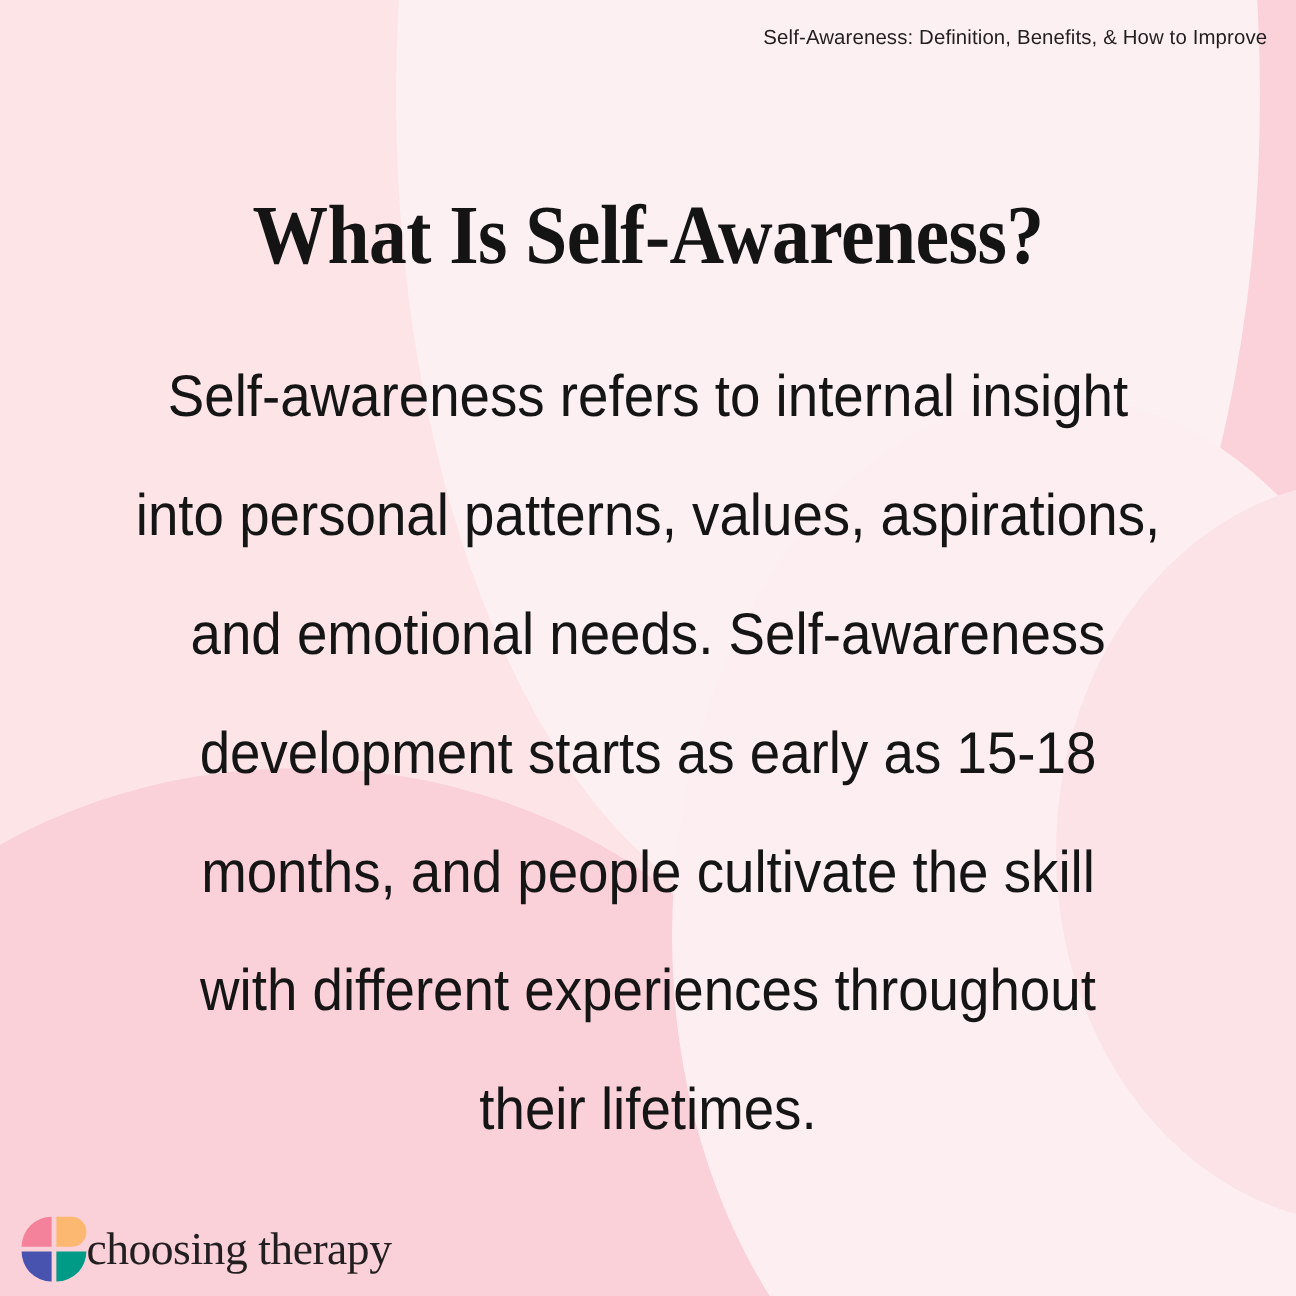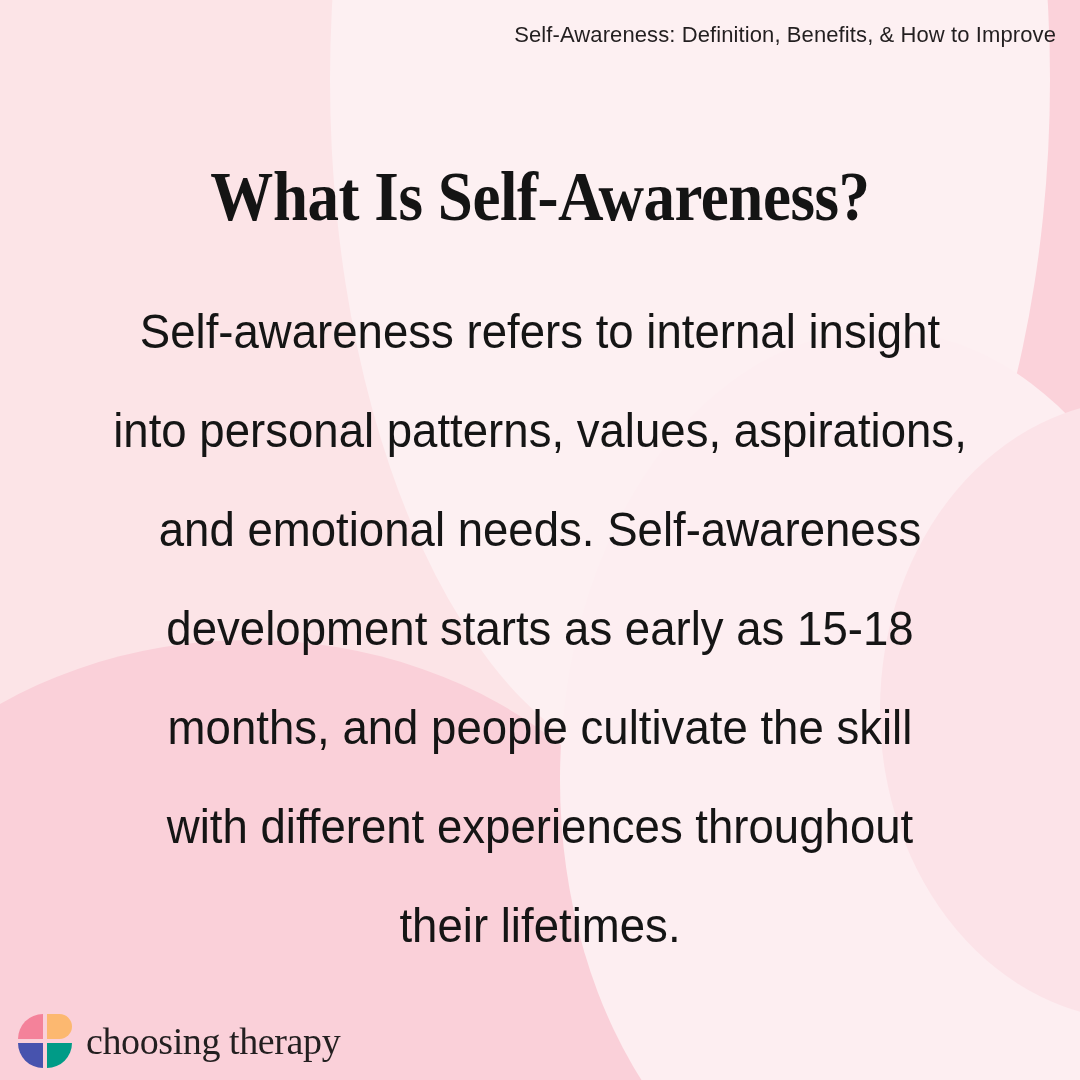--- a/index.html
+++ b/index.html
@@ -52,21 +52,21 @@
     border-radius:50%;
     background:#fce3e8;
   }
 
   
   .content { position:relative; z-index:5; width:100%; height:100%; }
 
   .eyebrow {
     position:absolute;
     top:22px; right:24px;
-    font-size:22px;
+    font-size:17px;
     color:#231f20;
     letter-spacing:.1px;
     white-space:nowrap;
   }
 
   .headline {
     position:absolute;
     top:162px; left:0; right:0;
     text-align:center;
     font-family:"Liberation Serif", serif;
@@ -89,21 +89,20 @@
     transform:scaleX(0.93);
   }
   .body-copy .ln { display:block; white-space:nowrap; }
 
   
   .logo {
     position:absolute;
     left:18px; bottom:12px;
     display:flex;
     align-items:center;
-    gap:14px;
   }
   .logo-mark {
     position:relative;
     width:54px; height:54px;
     flex:0 0 auto;
   }
   .q { position:absolute; width:25px; height:25px; }
   .q-tl { left:0;  top:0;  border-radius:25px 0 0 0; }
   .q-tr { left:29px; top:0;  border-radius:0 25px 25px 0; }
   .q-bl { left:0;  top:29px; border-radius:0 0 0 25px; }

